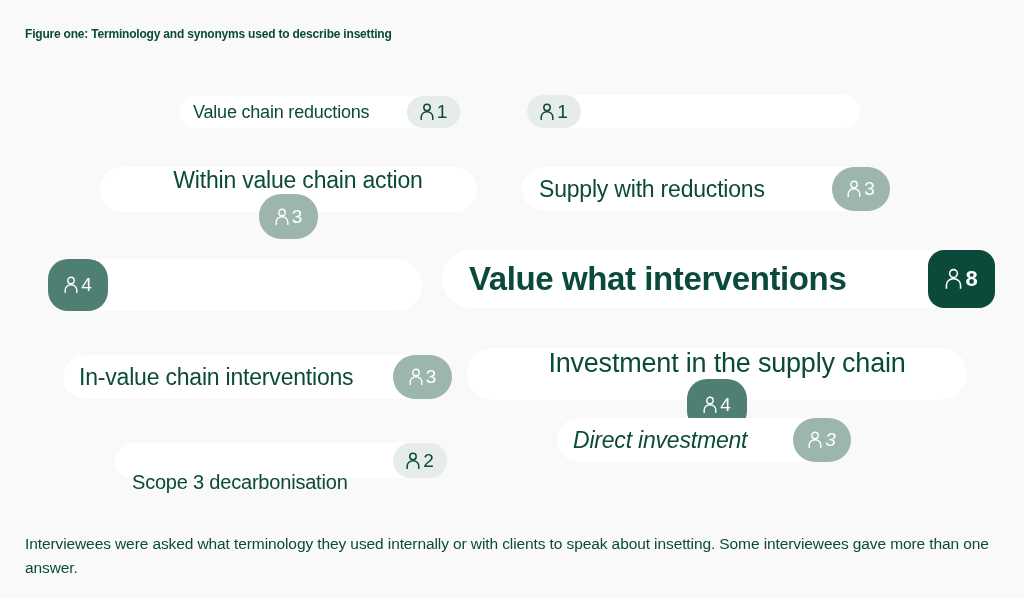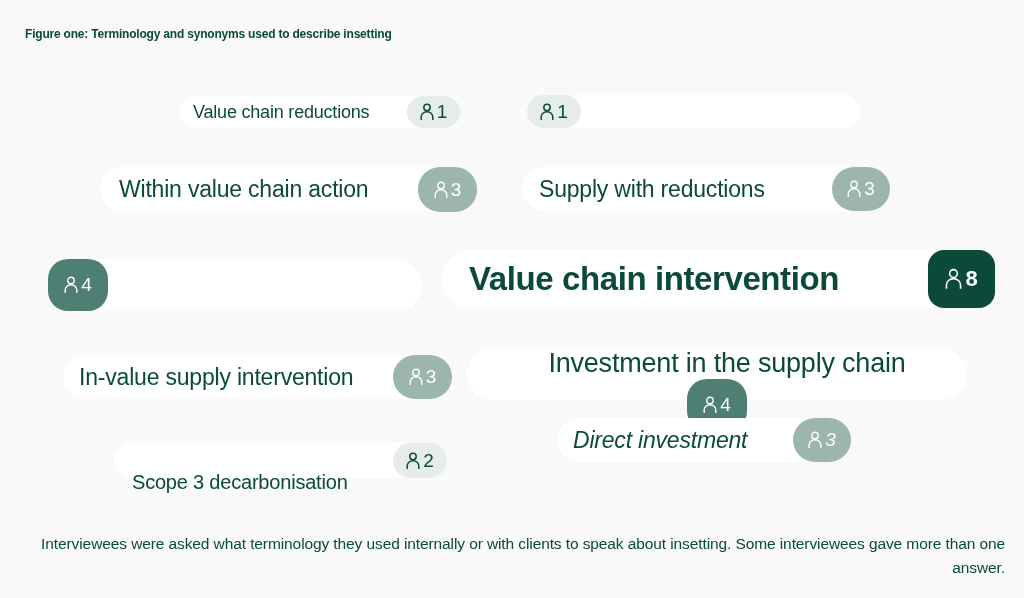--- a/index.html
+++ b/index.html
@@ -18,21 +18,21 @@
     text-align: right;
   }
   .pill .label { padding-left: 13px; letter-spacing: -0.2px; }
   .badge {
     display: flex; align-items: center; justify-content: center; box-sizing: border-box;
     height: 100%; border-radius: 999px; gap: 3px; flex-shrink: 0;
   }
   .badge svg { display: block; }
   .footnote {
     position: absolute; left: 25px; top: 532px; width: 980px; font-size: 15.5px; line-height: 24px;
-    color: #0b4a3a; letter-spacing: -0.1px; text-align: right;
+    color: #0b4a3a; letter-spacing: -0.1px;
   }
 </style>
 </head>
 <body>
 
 <div class="title">Figure one: Terminology and synonyms used to describe insetting</div>
 
 <div class="pill" style="left:180px; top:96px; width:280px; height:32px; font-size:18px;">
   <span class="label">Value chain reductions</span>
   <span class="badge" style="width:53px; background:#e6ece9; color:#0b4a3a; font-size:19px;">
@@ -47,21 +47,21 @@
 <div class="pill" style="left:527px; top:95px; width:333px; height:33px; font-size:18px;">
   <span class="badge" style="width:54px; background:#e6ece9; color:#0b4a3a; font-size:19px;">
     <svg width="14" height="18" viewBox="0 0 14 18">
       <circle cx="7" cy="4.5" r="3.2" fill="none" stroke="#0b4a3a" stroke-width="1.5"></circle>
       <path d="M1.2 17 V14 a5.8 5.3 0 0 1 11.6 0 V17" fill="none" stroke="#0b4a3a" stroke-width="1.5"></path>
     </svg>
     <span>1</span>
   </span>
 </div>
 
-<div class="pill" style="left:100px; top:167px; width:377px; height:45px; font-size:23px;">
+<div class="pill" style="left:100px; top:167px; width:377px; height:45px; font-size:23px;flex-direction:column;">
   <span class="label" style="padding-left:19px;">Within value chain action</span>
   <span class="badge" style="width:59px; background:#9cb6ae; color:#ffffff; font-size:19px; border-radius:22px;">
     <svg width="14" height="18" viewBox="0 0 14 18">
       <circle cx="7" cy="4.5" r="3.2" fill="none" stroke="#ffffff" stroke-width="1.4"></circle>
       <path d="M1.2 17 V14 a5.8 5.3 0 0 1 11.6 0 V17" fill="none" stroke="#ffffff" stroke-width="1.4"></path>
     </svg>
     <span>3</span>
   </span>
 </div>
 
@@ -80,32 +80,32 @@
   <span class="badge" style="width:60px; background:#4f7f72; color:#ffffff; font-size:19px; border-radius:20px;">
     <svg width="14" height="18" viewBox="0 0 14 18">
       <circle cx="7" cy="4.5" r="3.2" fill="none" stroke="#ffffff" stroke-width="1.4"></circle>
       <path d="M1.2 17 V14 a5.8 5.3 0 0 1 11.6 0 V17" fill="none" stroke="#ffffff" stroke-width="1.4"></path>
     </svg>
     <span>4</span>
   </span>
 </div>
 
 <div class="pill" style="left:442px; top:250px; width:553px; height:58px; font-size:33px; font-weight:bold;">
-  <span class="label" style="padding-left:27px; letter-spacing:-0.4px;">Value chain intervention</span>
+  <span class="label" style="padding-left:27px; letter-spacing:-0.4px;">Value what interventions</span>
   <span class="badge" style="width:67px; background:#0b4a3a; color:#ffffff; font-size:22px; font-weight:bold; border-radius:16px;">
     <svg width="17" height="22" viewBox="0 0 14 18">
       <circle cx="7" cy="4.5" r="3.2" fill="none" stroke="#ffffff" stroke-width="1.3"></circle>
       <path d="M1.2 17 V14 a5.8 5.3 0 0 1 11.6 0 V17" fill="none" stroke="#ffffff" stroke-width="1.3"></path>
     </svg>
     <span>8</span>
   </span>
 </div>
 
 <div class="pill" style="left:63px; top:355px; width:389px; height:44px; font-size:23px;">
-  <span class="label" style="padding-left:16px;">In-value supply intervention</span>
+  <span class="label" style="padding-left:16px;">In-value chain interventions</span>
   <span class="badge" style="width:59px; background:#9cb6ae; color:#ffffff; font-size:19px; border-radius:22px;">
     <svg width="14" height="18" viewBox="0 0 14 18">
       <circle cx="7" cy="4.5" r="3.2" fill="none" stroke="#ffffff" stroke-width="1.4"></circle>
       <path d="M1.2 17 V14 a5.8 5.3 0 0 1 11.6 0 V17" fill="none" stroke="#ffffff" stroke-width="1.4"></path>
     </svg>
     <span>3</span>
   </span>
 </div>
 
 <div class="pill" style="left:467px; top:348px; width:500px; height:52px; font-size:27px;flex-direction:column;">

